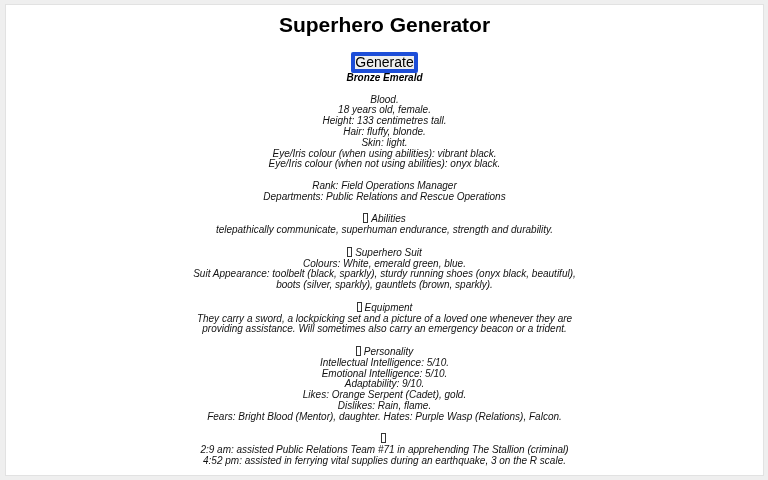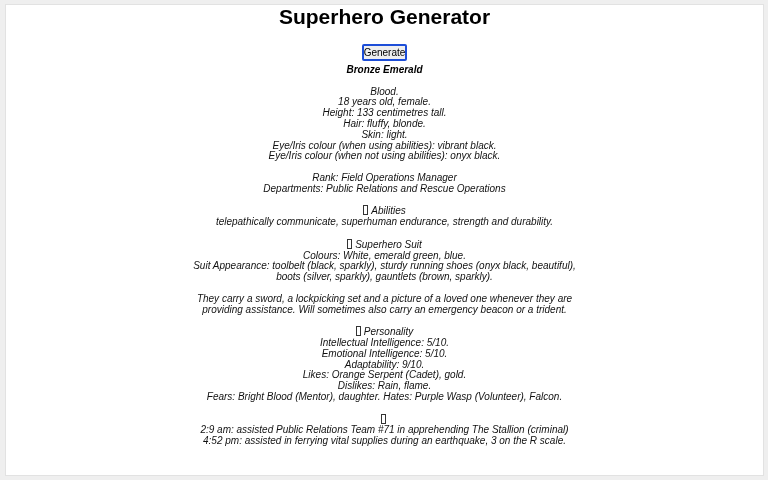--- a/index.html
+++ b/index.html
@@ -23,36 +23,36 @@
   .content {
     width: 100%;
     text-align: center;
     font-family: "Liberation Sans", sans-serif;
     color: #000;
     font-size: 10px;
     line-height: 10.8px;
   }
   h1 {
     margin: 0;
-    padding-top: 0;
+    padding-top: 8px;
     font-size: 21px;
     line-height: 24px;
     font-weight: bold;
   }
   .btn-wrap {
     margin-top: 15px;
     height: 16px;
   }
   button {
     font-family: "Liberation Sans", sans-serif;
-    font-size: 10px;
+    font-size: 14px;
     line-height: 11px;
     padding: 1px 0;
     background: #efefef;
-    border: 2px solid #1d4ed8;
+    border: 4px solid #1d4ed8;
     border-radius: 2px;
     color: #000;
   }
   .name {
     margin-top: 5px;
     font-weight: bold;
     font-style: italic;
   }
   .block {
     font-style: italic;
@@ -119,34 +119,37 @@
     <div class="block">
       <div class="heading">
         <span class="glyph"></span><span>Superhero Suit</span>
       </div>
       <div>Colours: White, emerald green, blue.</div>
       <div class="wrap-text">Suit Appearance: toolbelt (black, sparkly), sturdy running shoes (onyx black, beautiful), boots (silver, sparkly), gauntlets (brown, sparkly).</div>
     </div>
     <div class="gap"></div>
 
     <div class="block">
+      <div class="heading">
+        <span class="glyph"></span><span>Equipment</span>
+      </div>
       <div class="wrap-text">They carry a sword, a lockpicking set and a picture of a loved one whenever they are providing assistance. Will sometimes also carry an emergency beacon or a trident.</div>
     </div>
     <div class="gap"></div>
 
     <div class="block">
       <div class="heading">
         <span class="glyph"></span><span>Personality</span>
       </div>
       <div>Intellectual Intelligence: 5/10.</div>
       <div>Emotional Intelligence: 5/10.</div>
       <div>Adaptability: 9/10.</div>
       <div>Likes: Orange Serpent (Cadet), gold.</div>
       <div>Dislikes: Rain, flame.</div>
-      <div>Fears: Bright Blood (Mentor), daughter. Hates: Purple Wasp (Volunteer), Falcon.</div>
+      <div>Fears: Bright Blood (Mentor), daughter. Hates: Purple Wasp (Relations), Falcon.</div>
     </div>
     <div class="gap"></div>
 
     <div class="block">
       <div class="heading">
         <span class="glyph"></span>
       </div>
       <div>2:9 am: assisted Public Relations Team #71 in apprehending The Stallion (criminal)</div>
       <div>4:52 pm: assisted in ferrying vital supplies during an earthquake, 3 on the R scale.</div>
     </div>

